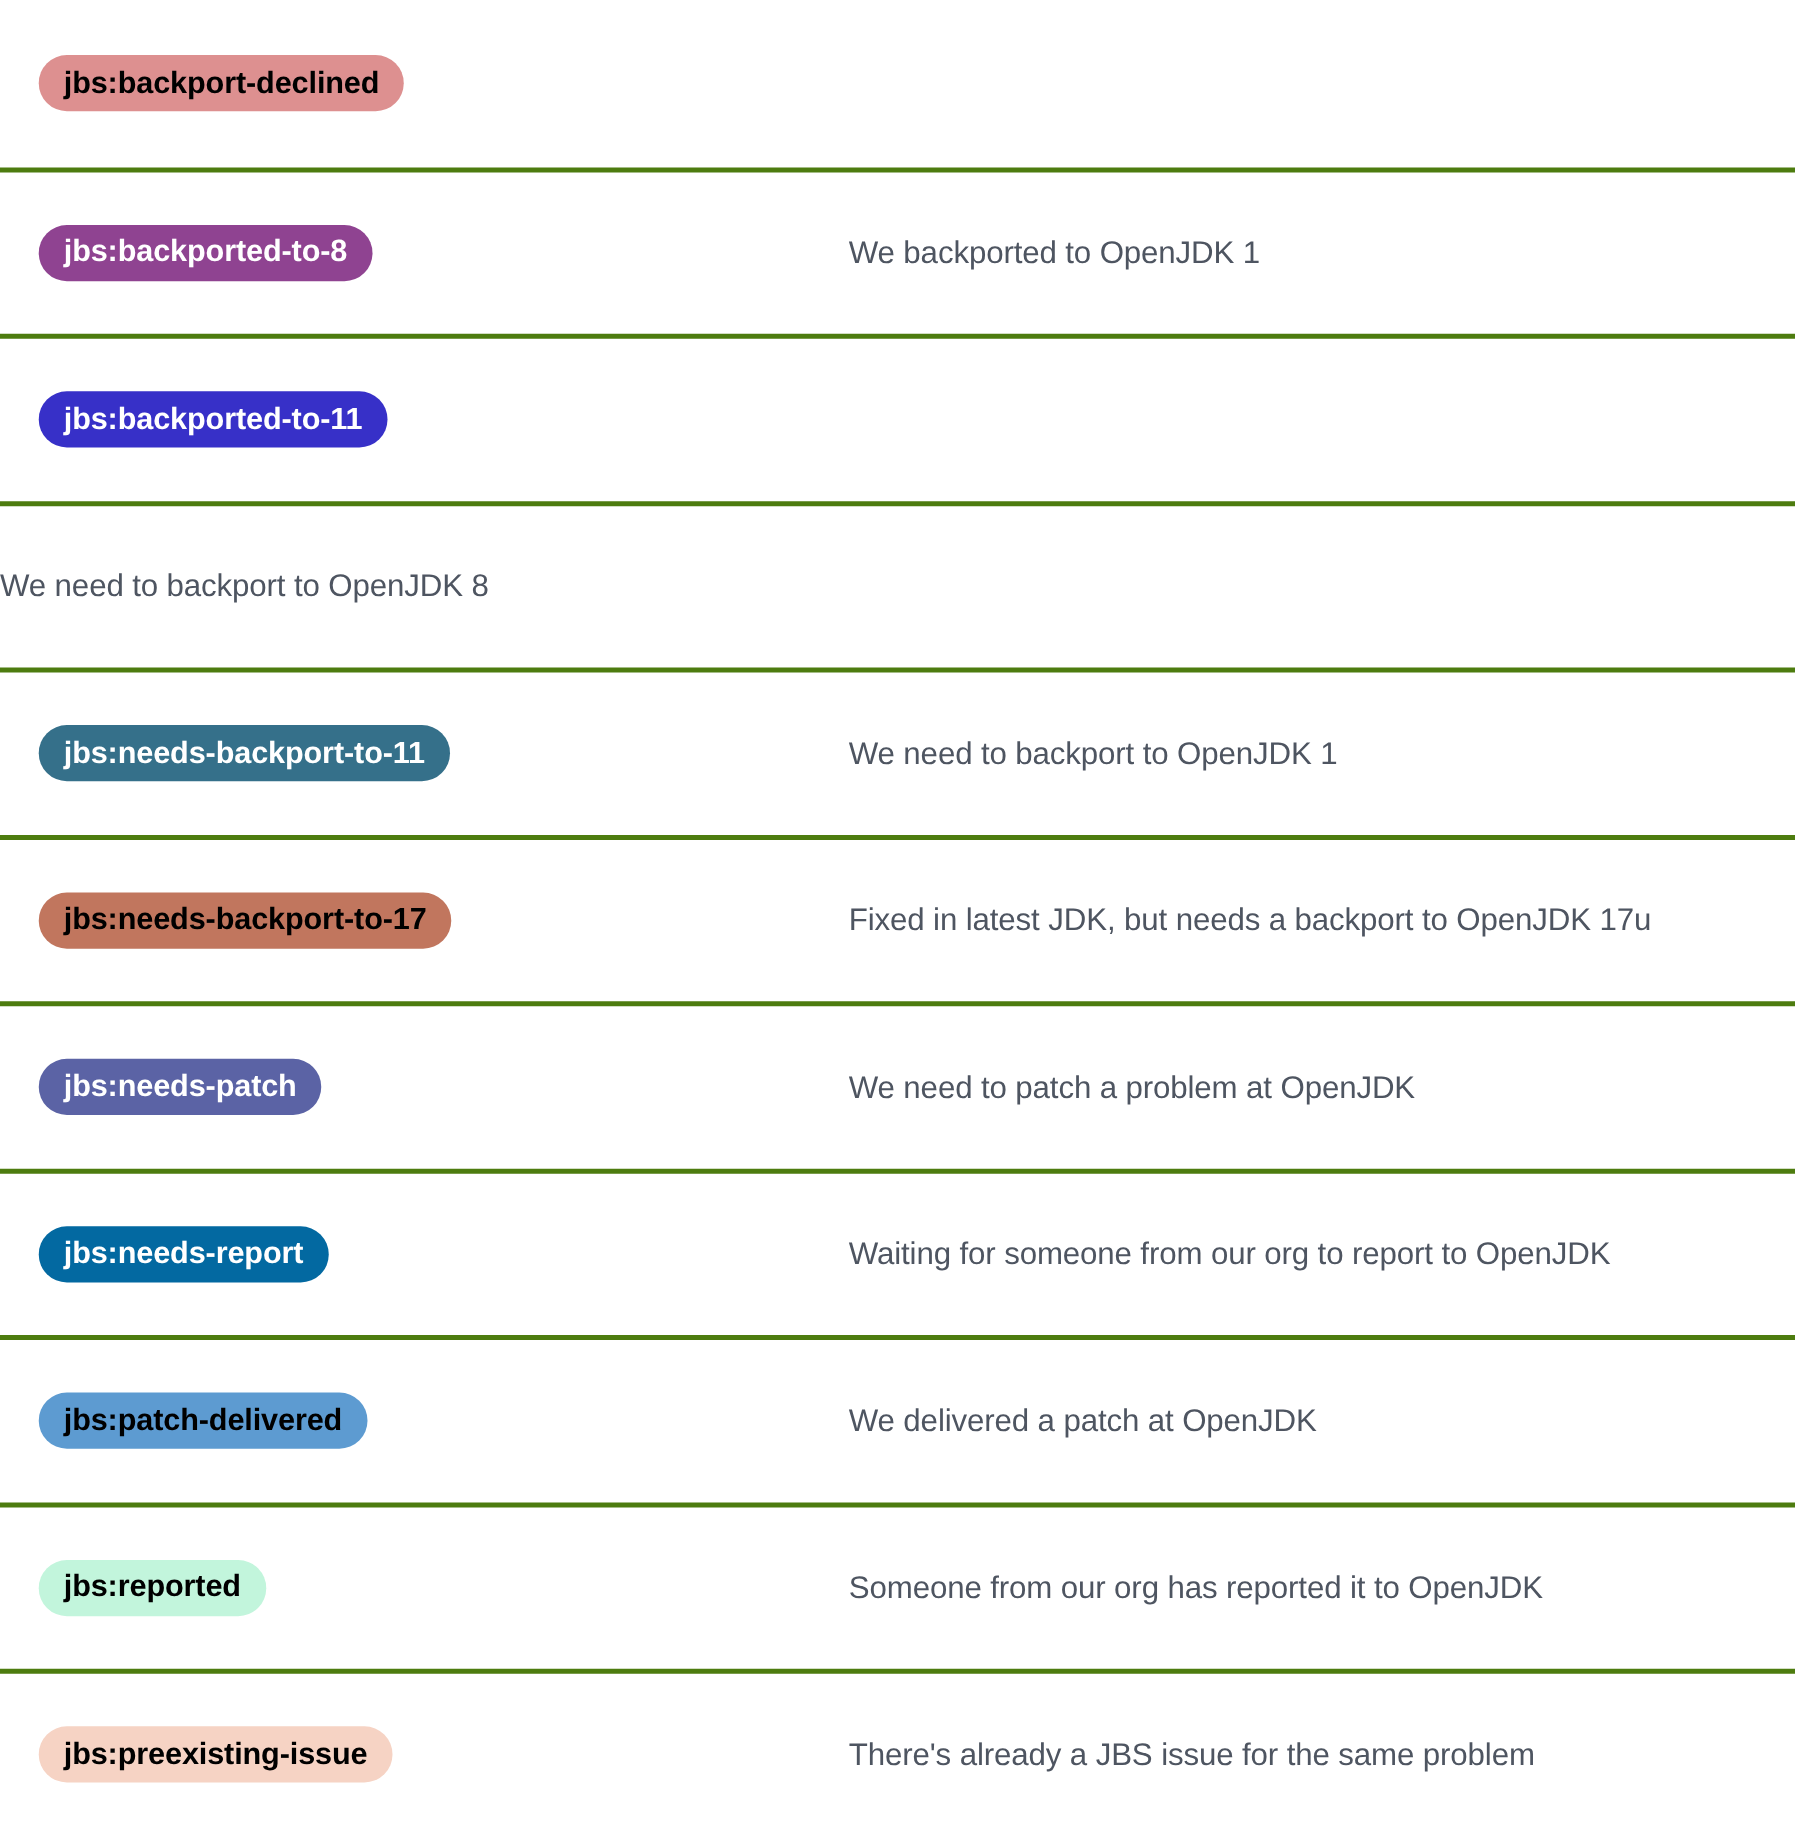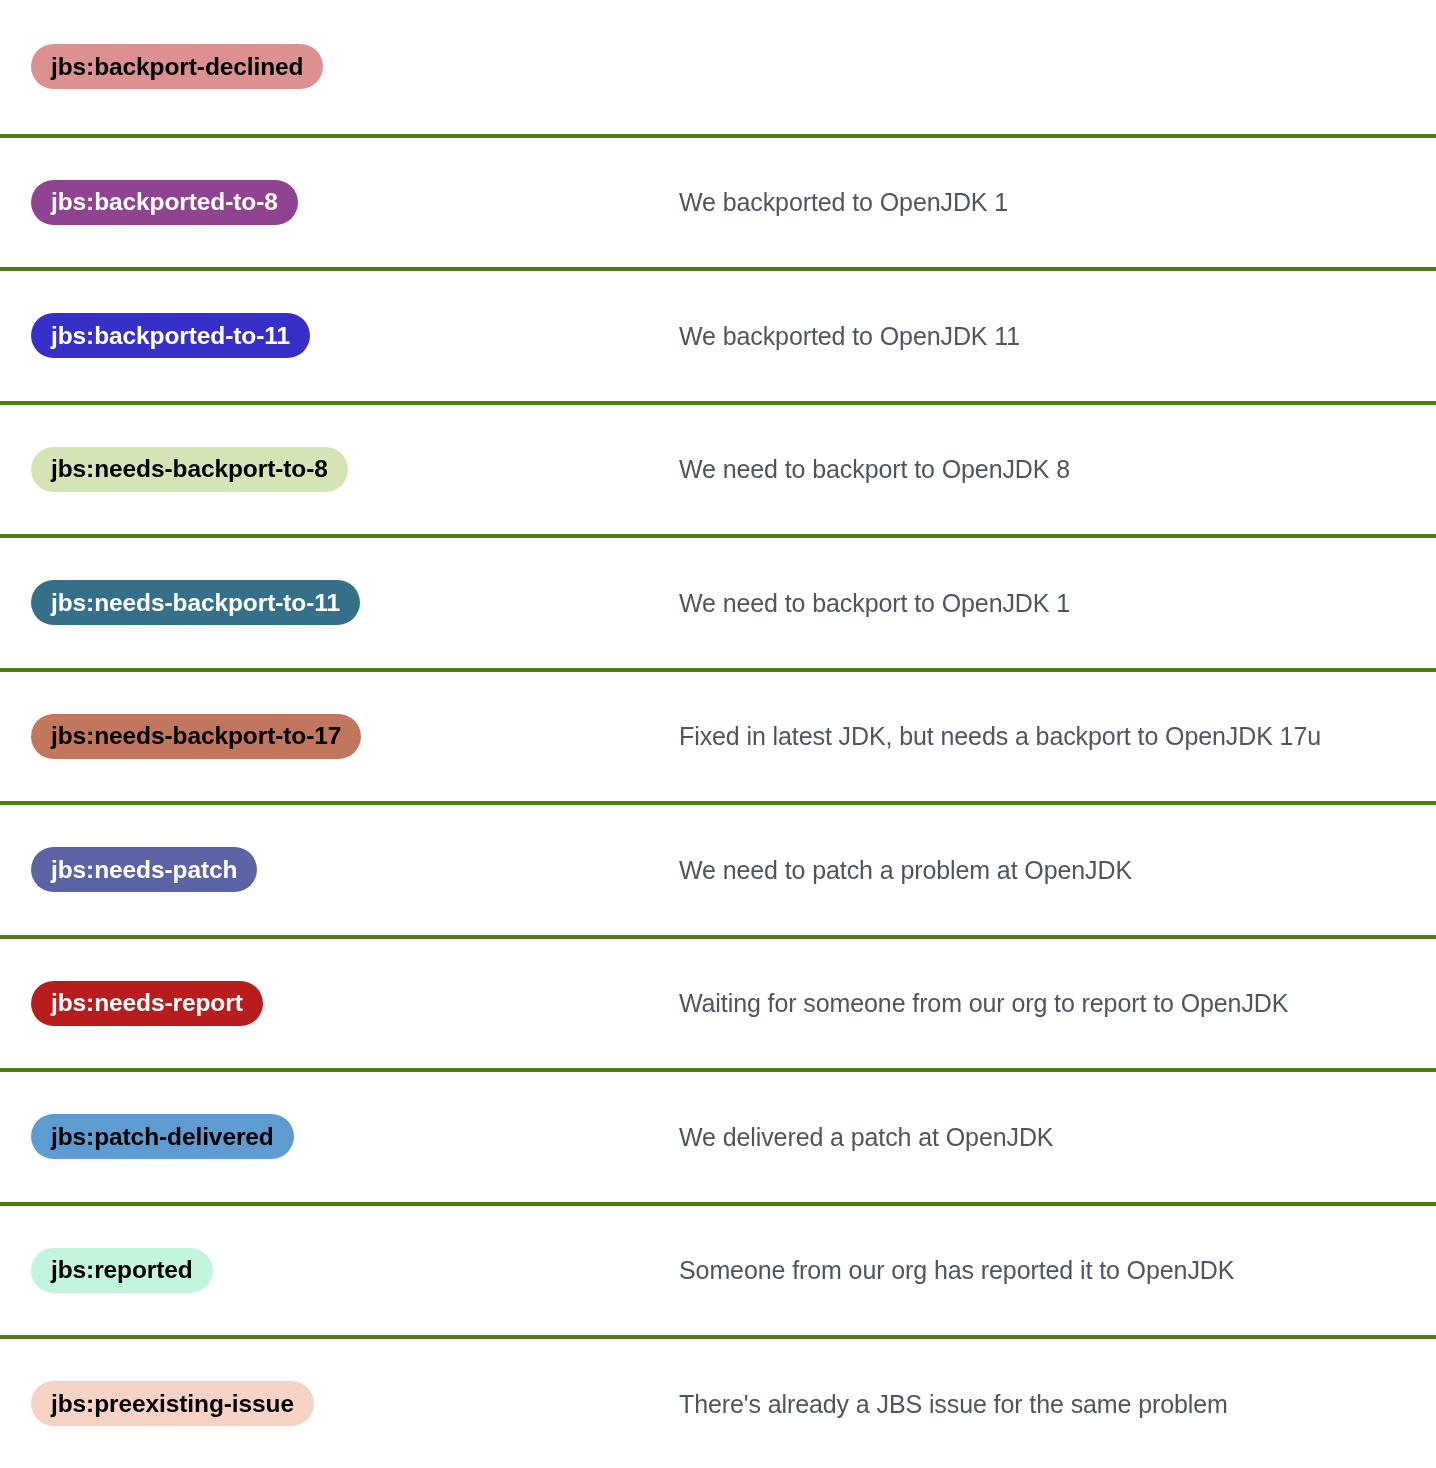--- a/index.html
+++ b/index.html
@@ -87,28 +87,22 @@
         <span class="badge" style="background-color: rgb(143, 67, 145); color: rgb(255, 255, 255);">jbs:backported-to-8</span>
       </div>
       <div class="desc-cell">
         <span class="desc-text">We backported to OpenJDK 1</span>
       </div>
     </div>
     <div class="label-row">
       <div class="badge-cell">
         <span class="badge" style="background-color: rgb(55, 48, 200); color: rgb(255, 255, 255);">jbs:backported-to-11</span>
       </div>
-      <div class="desc-cell">
-        <span class="desc-text">We backported to OpenJDK 11</span>
-      </div>
     </div>
     <div class="label-row">
-      <div class="badge-cell">
-        <span class="badge" style="background-color: rgb(213, 228, 181); color: rgb(0, 0, 0);">jbs:needs-backport-to-8</span>
-      </div>
       <div class="desc-cell">
         <span class="desc-text">We need to backport to OpenJDK 8</span>
       </div>
     </div>
     <div class="label-row">
       <div class="badge-cell">
         <span class="badge" style="background-color: rgb(53, 112, 138); color: rgb(255, 255, 255);">jbs:needs-backport-to-11</span>
       </div>
       <div class="desc-cell">
         <span class="desc-text">We need to backport to OpenJDK 1</span>
@@ -125,21 +119,21 @@
     <div class="label-row">
       <div class="badge-cell">
         <span class="badge" style="background-color: rgb(91, 99, 165); color: rgb(255, 255, 255);">jbs:needs-patch</span>
       </div>
       <div class="desc-cell">
         <span class="desc-text">We need to patch a problem at OpenJDK</span>
       </div>
     </div>
     <div class="label-row">
       <div class="badge-cell">
-        <span class="badge" style="background-color: #b91c1c; color: rgb(255, 255, 255);">jbs:needs-report</span>
+        <span class="badge" style="background-color: #0369a1; color: rgb(255, 255, 255);">jbs:needs-report</span>
       </div>
       <div class="desc-cell">
         <span class="desc-text">Waiting for someone from our org to report to OpenJDK</span>
       </div>
     </div>
     <div class="label-row">
       <div class="badge-cell">
         <span class="badge" style="background-color: rgb(93, 155, 209); color: rgb(0, 0, 0);">jbs:patch-delivered</span>
       </div>
       <div class="desc-cell">

